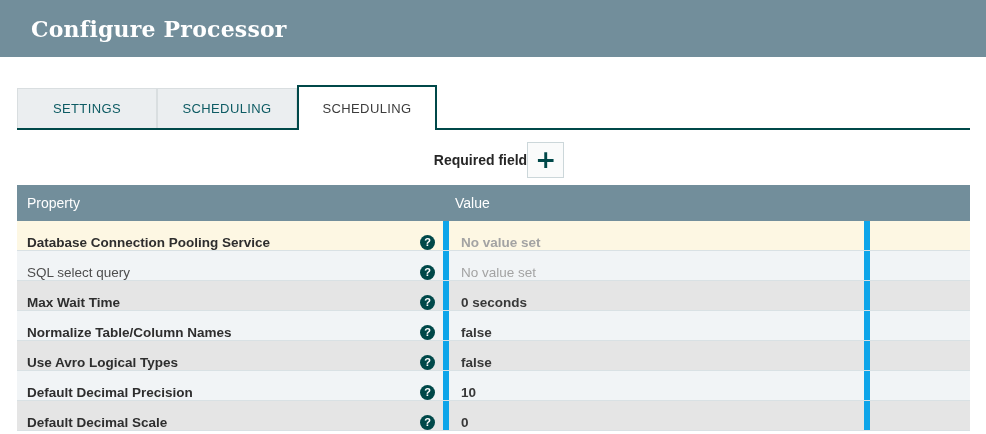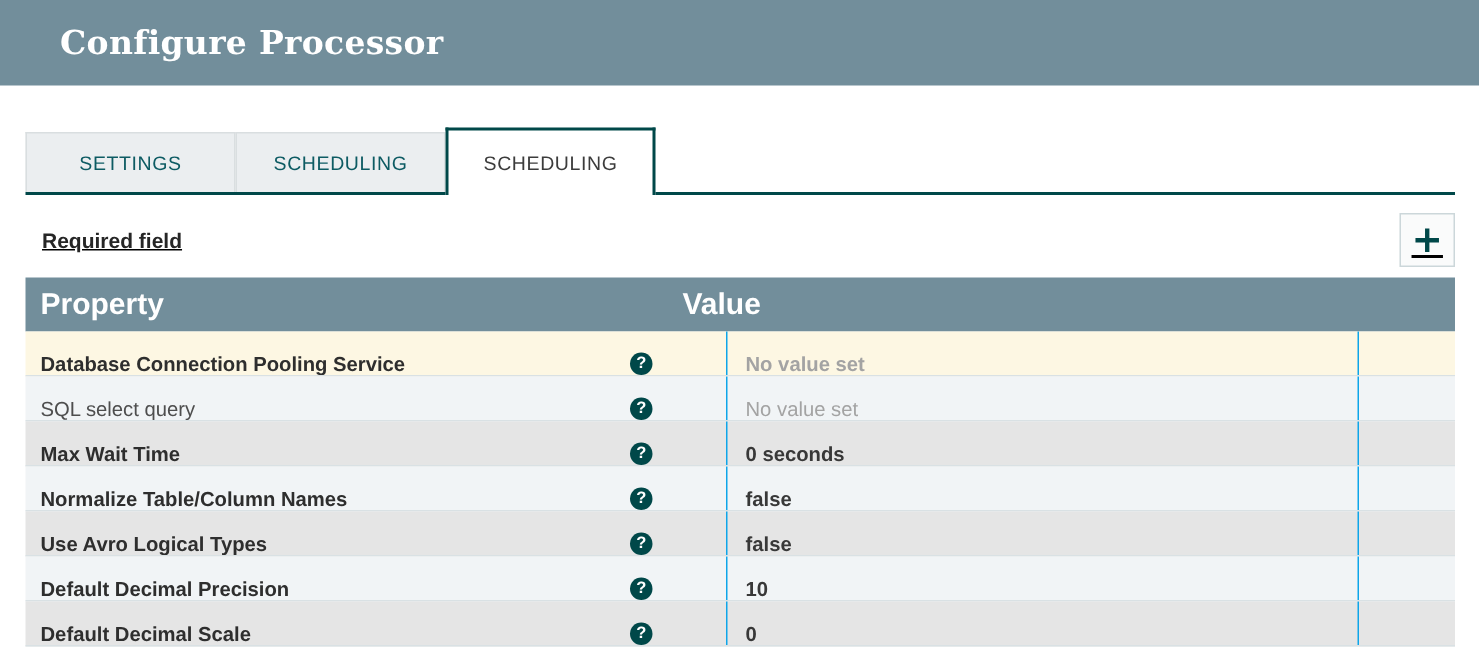--- a/index.html
+++ b/index.html
@@ -5,21 +5,21 @@
   * { margin: 0; padding: 0; box-sizing: border-box; }
   html, body { width: 986px; height: 434px; overflow: hidden; background: #ffffff; }
   body { font-family: "Liberation Sans", sans-serif; position: relative; }
 
   
   .titlebar {
     height: 57px;
     background: var(--titlebar-bg, #728e9b);
     display: flex;
     align-items: center;
-    padding-left: 40px;
+    padding-left: 31px;
   }
   .titlebar h1 {
     font-family: "DejaVu Serif", serif;
     font-weight: bold;
     font-size: 22px;
     color: #ffffff;
     letter-spacing: 0.2px;
   }
 
   
@@ -52,22 +52,21 @@
     margin-bottom: -2px;
     color: #3c3c3c;
   }
 
   
   .toolbar {
     margin: 11px 16px 7px 17px;
     height: 37px;
     display: flex;
     align-items: center;
-    justify-content: space-between;
-    text-decoration: underline;
+    justify-content: center;
   }
   .required-label {
     margin-left: 11px;
     font-size: 14px;
     font-weight: bold;
     color: #262626;
   }
   .add-btn {
     width: 37px;
     height: 36px;
@@ -86,36 +85,36 @@
   .prop-table { margin: 0 16px 0 17px; }
   .trow {
     display: grid;
     grid-template-columns: 426px 421px 1fr;
     align-items: stretch;
   }
   .thead {
     height: 36px;
     background: var(--table-header-bg, #728e9b);
     color: #ffffff;
-    font-weight: bold;
-    font-size: 20px;
+    font-weight: normal;
+    font-size: 14px;
   }
   .thead .cell { display: flex; align-items: center; }
   .row {
     height: 30px;
     background: #e5e5e5;
     border-bottom: 1px solid #d9e1e4;
     cursor: pointer;
   }
   .row.alt { background: var(--row-alt-bg, #f1f4f6); }
   .row.highlight { background: var(--row-highlight-bg, #fdf7e3); }
   .cell { display: flex; align-items: flex-end; overflow: hidden; }
   .cell-prop { padding: 0 8px 0 10px; justify-content: space-between; }
   .cell-val  { padding-left: 12px; }
-  .row .cell-val, .row .cell-fill { border-left: 1px solid #0ea5e9; margin-left: 41px; }
+  .row .cell-val, .row .cell-fill { border-left: 6px solid #0ea5e9; }
   .prop-name {
     font-size: 13.5px;
     font-weight: bold;
     color: #2e2e2e;
     white-space: nowrap;
   }
   .prop-name.optional { font-weight: normal; color: #4e4e4e; }
   .value { font-size: 13.5px; font-weight: bold; color: #383838; white-space: nowrap; }
   .value.unset { color: var(--no-value-text, #a3a3a3); }
   .value.unset.plain { font-weight: normal; }

